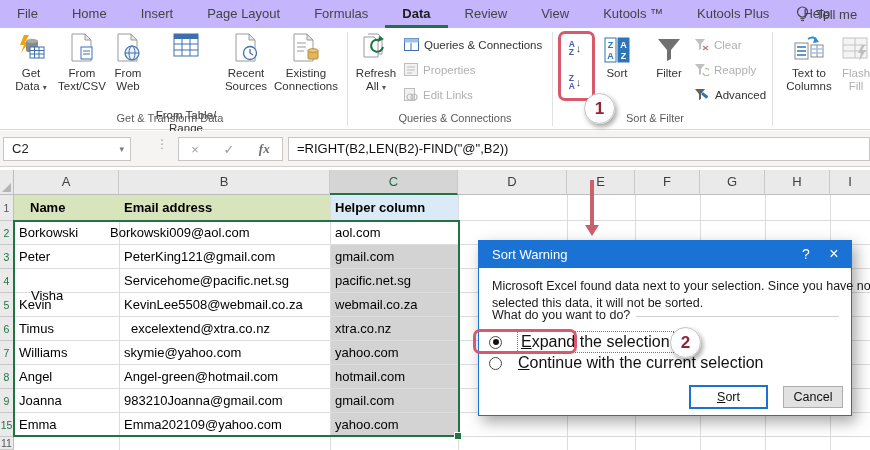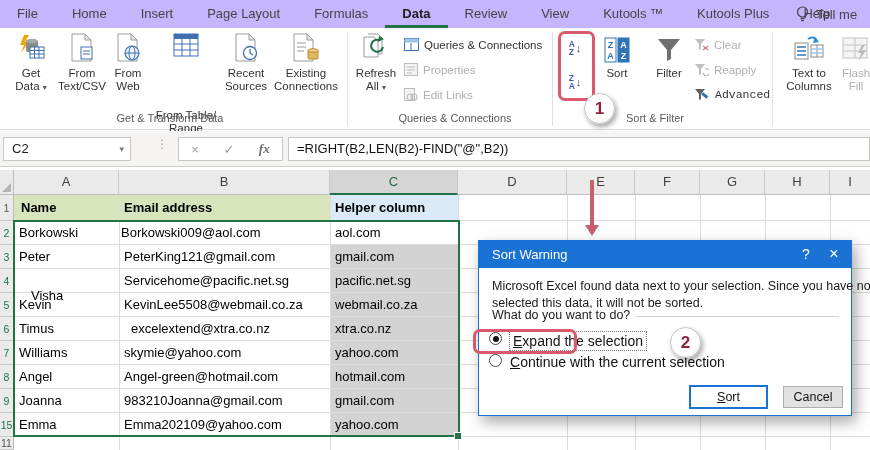--- a/index.html
+++ b/index.html
@@ -69,21 +69,21 @@
   #dialog { position:absolute; left:478px; top:240px; width:374px; height:176px; background:#fff;
     border:1px solid #1a73d4; box-shadow:4px 6px 14px rgba(0,0,0,.35); }
   #dlg-title { position:absolute; left:0; top:0; width:100%; height:27px; background:#1a73d4; color:#fff;
     font-size:13px; line-height:27px; padding-left:13px; }
   .dlg-tbtn { position:absolute; top:0; width:26px; height:27px; color:#fff; font-size:14px; text-align:center; line-height:26px; cursor:default; }
   #dlg-help { right:32px; }
   #dlg-close { right:4px; font-size:16px; }
   .dlg-body-line { position:absolute; left:13px; font-size:12.5px; color:#1a1a1a; white-space:nowrap; }
   #dlg-q { position:absolute; left:13px; top:67px; font-size:12.5px; color:#1a1a1a; background:#fff; padding-right:6px; z-index:2; }
   #dlg-qline { position:absolute; left:148px; right:12px; top:75px; height:1px; background:#d0d0d0; }
-  .radio-row { position:absolute; left:10px; display:flex; align-items:flex-start; gap:8px; font-size:14px; color:#111; cursor:default; }
+  .radio-row { position:absolute; left:10px; display:flex; align-items:center; gap:16px; font-size:16px; color:#111; cursor:default; }
   .radio { width:13px; height:13px; border-radius:50%; border:1px solid #4a4a4a; background:#fff; position:relative; flex:0 0 13px; }
   .radio.checked::after { content:""; position:absolute; left:2.5px; top:2.5px; width:6px; height:6px; border-radius:50%; background:#111; }
   .focus-dotted { outline:1px dotted #777; padding:1px 3px; }
   .ul { text-decoration:underline; }
   .dlg-btn { position:absolute; font-size:12.5px; color:#111; text-align:center; cursor:default; }
   #btn-sort { left:210px; top:144px; width:79px; height:24px; background:#fff; border:2px solid #1a73d4; line-height:20px; }
   #btn-cancel { left:304px; top:145px; width:60px; height:22px; background:#e1e1e1; border:1px solid #adadad; line-height:20px; }
 
   svg { display:block; }
 </style>
@@ -300,21 +300,21 @@
     </div>
     <div class="smallbtn gray" style="left:694px; top:35px;">
       <span>
         <svg width="15" height="13" viewBox="0 0 15 13">
             <polygon points="1,1 11,1 7,6 7,11 5,12 5,6" fill="#c0c0c0"></polygon>
             <path d="M9 10 a3.5 3.5 0 1 0 2 -4" fill="none" stroke="#a9c0a9" stroke-width="1.3"></path>
           </svg>
       </span>
       <span>Reapply</span>
     </div>
-    <div class="smallbtn" style="left:694px; top:60px;font-family:Liberation Mono, monospace;">
+    <div class="smallbtn" style="left:694px; top:60px;">
       <span>
         <svg width="16" height="13" viewBox="0 0 16 13">
             <polygon points="1,1 11,1 7,6 7,11 5,12 5,6" fill="#606060"></polygon>
             <rect x="9" y="4" width="7" height="3" rx="1" transform="rotate(40 9 4)" fill="#2e75b6"></rect>
           </svg>
       </span>
       <span>Advanced</span>
     </div>
     <div class="glabel" style="left:585px; width:140px;">Sort &amp; Filter</div>
     <div class="gdiv" style="left:772px;"></div>
@@ -407,26 +407,26 @@
     <div class="hline" style="top:76px;"></div>
     <div class="hline" style="top:100px;"></div>
     <div class="hline" style="top:124px;"></div>
     <div class="hline" style="top:148px;"></div>
     <div class="hline" style="top:172px;"></div>
     <div class="hline" style="top:196px;"></div>
     <div class="hline" style="top:220px;"></div>
     <div class="hline" style="top:244px;"></div>
     <div class="hline" style="top:268px;"></div>
 
-    <div class="celltxt hdrtxt" style="left:16px; top:27px; width:105px; line-height:26px;">Name</div>
+    <div class="celltxt hdrtxt" style="left:25px; top:27px; width:105px; line-height:26px;">Name</div>
     <div class="celltxt hdrtxt" style="left:119px; top:27px; width:211px; line-height:26px;">Email address</div>
     <div class="celltxt" style="left:14px; top:53px; width:105px; line-height:24px;">Borkowski</div>
 
     <div class="celltxt hdrtxt" style="left:330px; top:27px; width:128px; line-height:26px;">Helper column</div>
-    <div class="celltxt" style="left:116px; top:53px; width:211px; line-height:24px;">Borkowski009@aol.com</div>
+    <div class="celltxt" style="left:105px; top:53px; width:211px; line-height:24px;">Borkowski009@aol.com</div>
     <div class="celltxt" style="left:330px; top:53px; width:128px; line-height:24px;">aol.com</div>
 
     <div class="celltxt" style="left:14px; top:77px; width:105px; line-height:24px;">Peter</div>
     <div class="celltxt" style="left:119px; top:77px; width:211px; line-height:24px;">PeterKing121@gmail.com</div>
     <div class="celltxt" style="left:330px; top:77px; width:128px; line-height:24px;">gmail.com</div>
 
     <div class="celltxt" style="left:14px; top:116px; width:105px; line-height:24px;margin-left:12px;">Visha</div>
     <div class="celltxt" style="left:119px; top:101px; width:211px; line-height:24px;">Servicehome@pacific.net.sg</div>
     <div class="celltxt" style="left:330px; top:101px; width:128px; line-height:24px;">pacific.net.sg</div>
 

